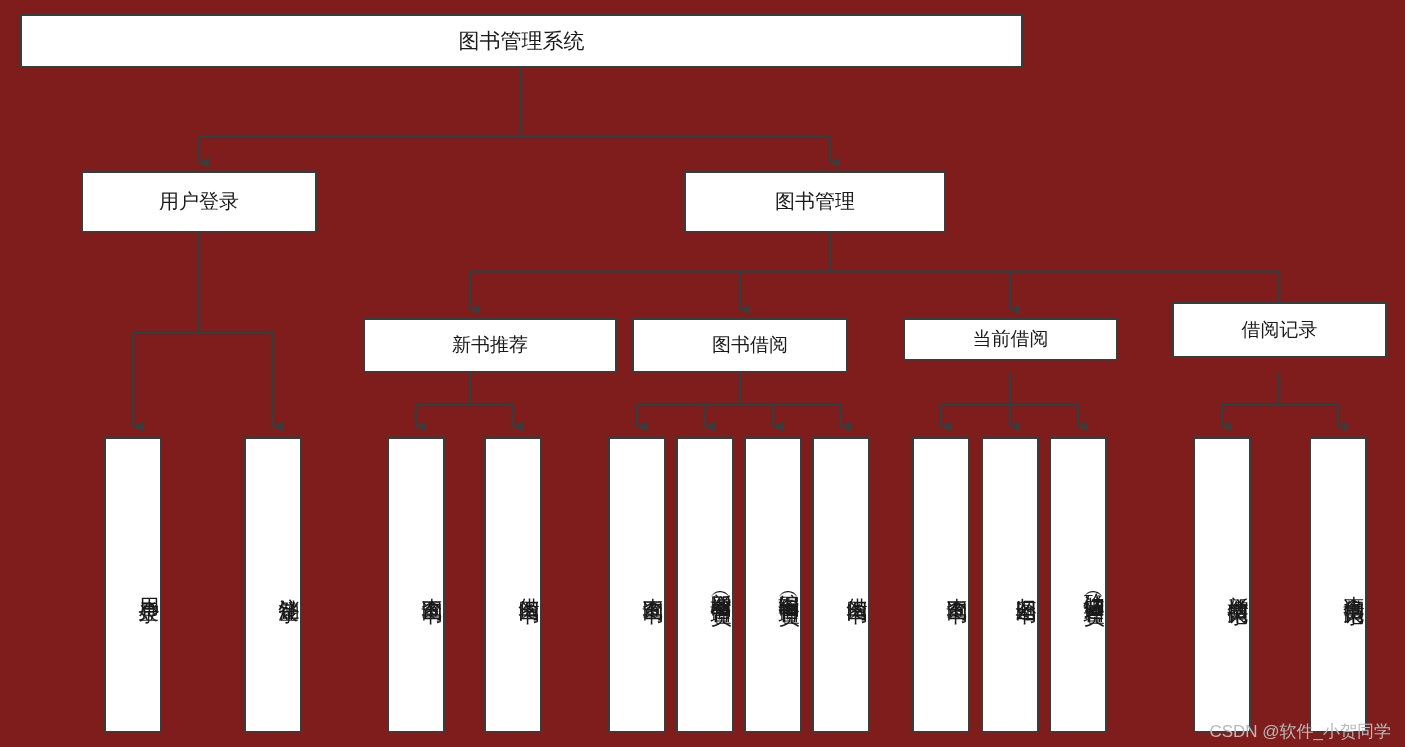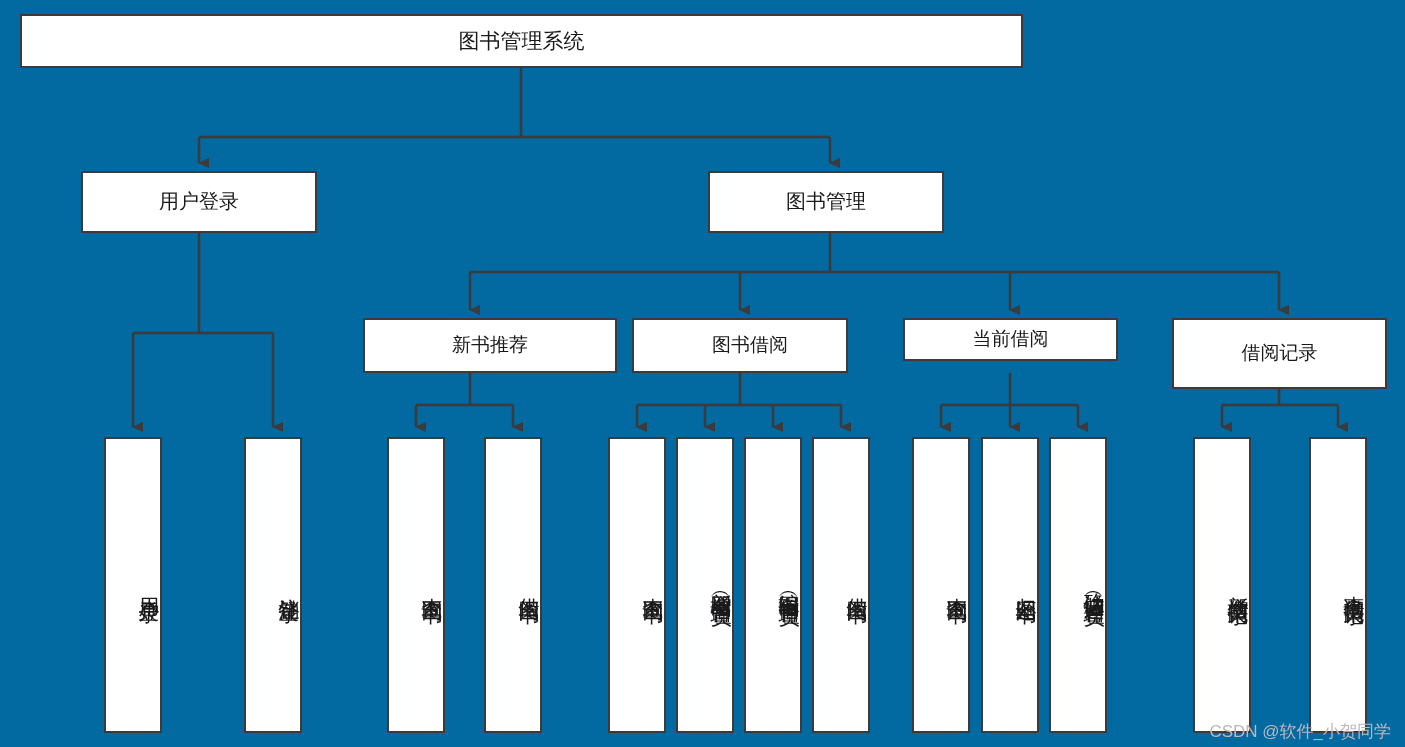--- a/index.html
+++ b/index.html
@@ -8,21 +8,21 @@
     padding: 0;
     background: #ffffff;
   }
   body {
     font-family: "Liberation Sans", "DejaVu Sans", sans-serif;
   }
   #diagram-root {
     position: relative;
     width: 1405px;
     height: 747px;
-    background: #0369a1;
+    background: #7f1d1d;
     overflow: hidden;
   }
   #edge-layer {
     position: absolute;
     left: 0;
     top: 0;
     width: 1405px;
     height: 747px;
     pointer-events: none;
   }
@@ -131,34 +131,34 @@
     </g>
   </svg>
 
   <div class="node root-node" style="left:20px; top:14px; width:1003px; height:54px;">
     <span class="node-label">图书管理系统</span>
   </div>
 
   <div class="node level1-node" style="left:81px; top:171px; width:236px; height:62px;">
     <span class="node-label">用户登录</span>
   </div>
-  <div class="node level1-node" style="left:708px; top:171px; width:236px; height:62px;">
+  <div class="node level1-node" style="left:684px; top:171px; width:262px; height:62px;">
     <span class="node-label">图书管理</span>
   </div>
 
   <div class="node level2-node" style="left:363px; top:318px; width:254px; height:55px;">
     <span class="node-label">新书推荐</span>
   </div>
   <div class="node level2-node" style="left:632px; top:318px; width:216px; height:55px;padding-left:20px;">
     <span class="node-label">图书借阅</span>
   </div>
   <div class="node level2-node" style="left:903px; top:318px; width:215px; height:43px;text-align:right;">
     <span class="node-label">当前借阅</span>
   </div>
-  <div class="node level2-node" style="left:1172px; top:318px; width:215px; height:71px;">
+  <div class="node level2-node" style="left:1172px; top:302px; width:215px; height:56px;">
     <span class="node-label">借阅记录</span>
   </div>
 
   <div class="node leaf-node" style="left:104px; top:437px; width:58px; height:296px;">
     <span class="node-label">用户登录</span>
   </div>
   <div class="node leaf-node" style="left:244px; top:437px; width:58px; height:296px;">
     <span class="node-label">注销登录</span>
   </div>
 

